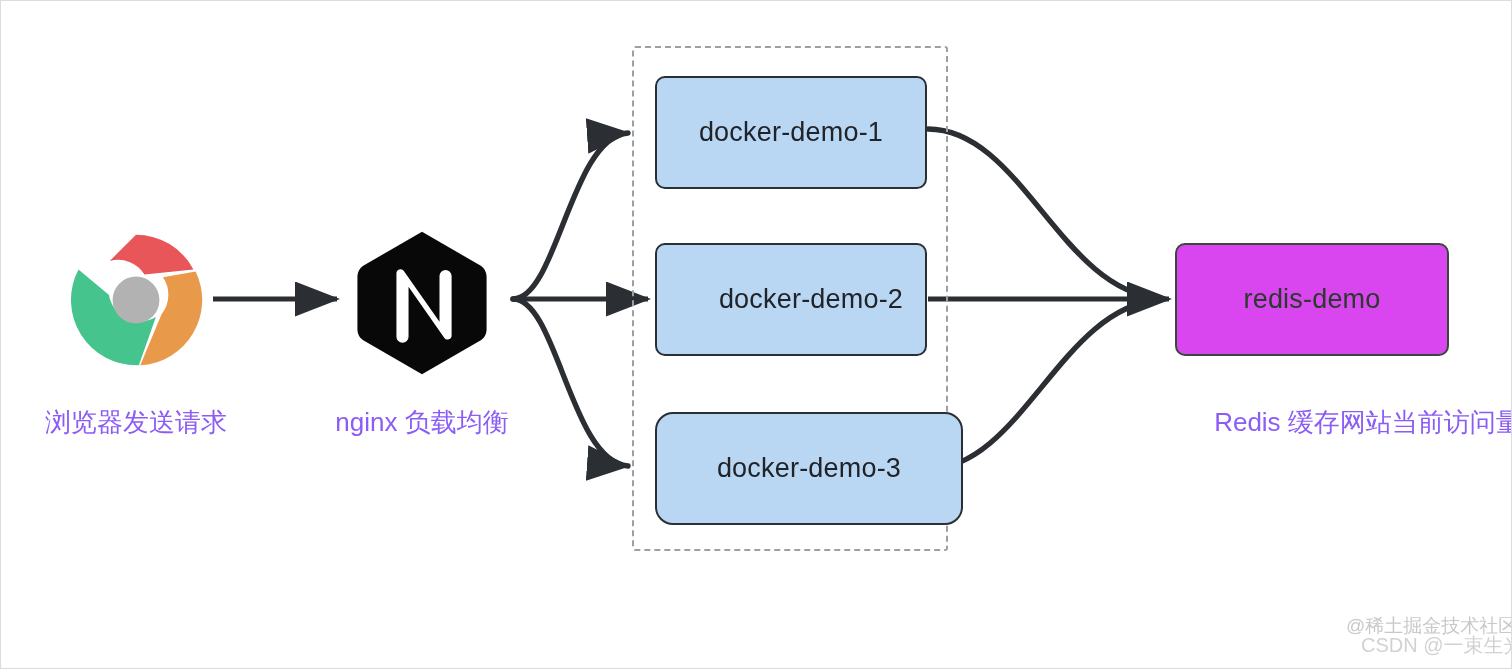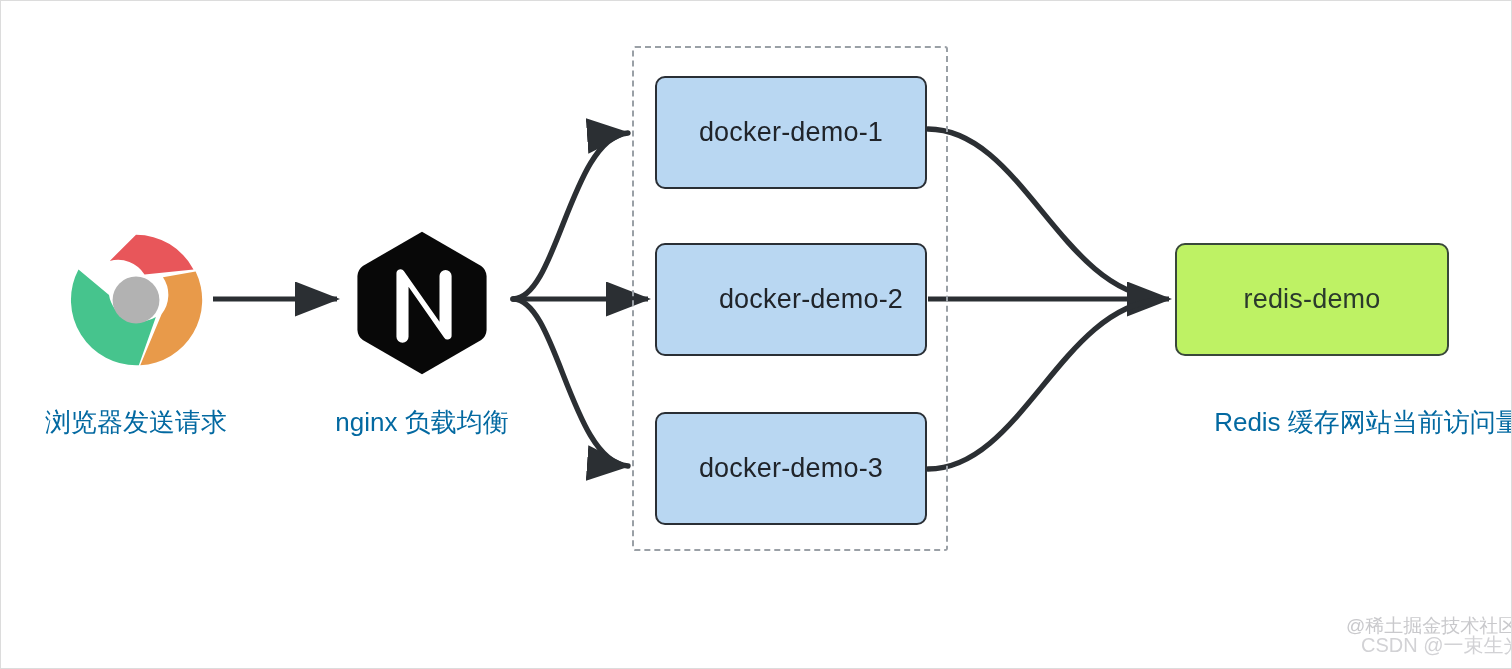--- a/index.html
+++ b/index.html
@@ -40,38 +40,38 @@
     font-size: 27px;
     letter-spacing: .2px;
     white-space: nowrap;
   }
   .node-blue {
     background: #b9d7f2;
     border: 2.4px solid #2a2f35;
     color: #20242a;
   }
   .node-green {
-    background: #bef264;
+    background: #d946ef;
     border: 2.4px solid #39483a;
     color: #2b3a2c;
   }
 
   .group-box {
     position: absolute;
     box-sizing: border-box;
     border: 2px dashed #9aa0a6;
     border-radius: 3px;
     background: transparent;
   }
 
   
   .caption {
     position: absolute;
     font-size: 26px;
-    color: #0369a1;
+    color: #8b5cf6;
     white-space: nowrap;
     text-align: center;
   }
 
   
   .chrome-logo {
     position: absolute;
     left: 64px;
     top: 228px;
     width: 142px;
@@ -171,21 +171,21 @@
   <div class="group-box" style="left:631px; top:45px; width:316px; height:505px;"></div>
 
   <div class="node node-blue" style="left:654px; top:75px; width:272px; height:113px;">
     <span>docker-demo-1</span>
   </div>
 
   <div class="node node-blue" style="left:654px; top:242px; width:272px; height:113px;padding-left:40px;">
     <span>docker-demo-2</span>
   </div>
 
-  <div class="node node-blue" style="left:654px; top:411px; width:272px; height:113px;">
+  <div class="node node-blue" style="left:654px; top:411px; width:308px; height:113px;border-radius:18px;">
     <span>docker-demo-3</span>
   </div>
 
   <div class="node node-green" style="left:1174px; top:242px; width:274px; height:113px;">
     <span>redis-demo</span>
   </div>
 
   <div class="caption" style="left:15px; top:404px; width:240px;">浏览器发送请求</div>
 
   <div class="caption" style="left:301px; top:404px; width:240px;">nginx 负载均衡</div>

